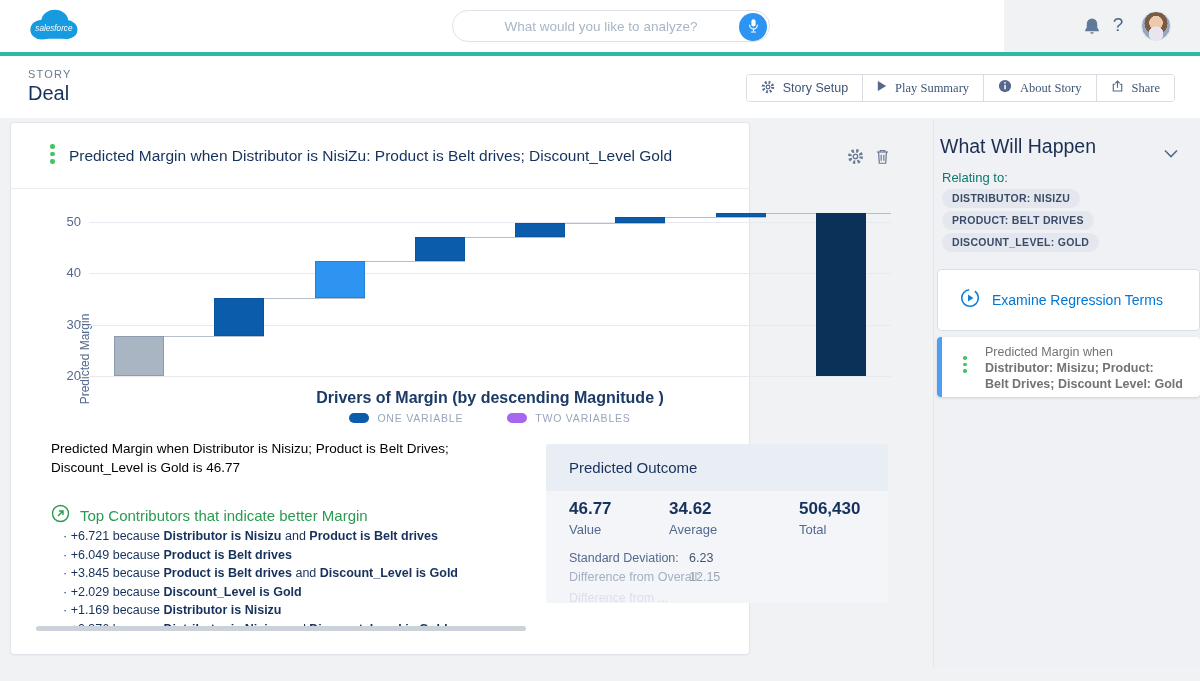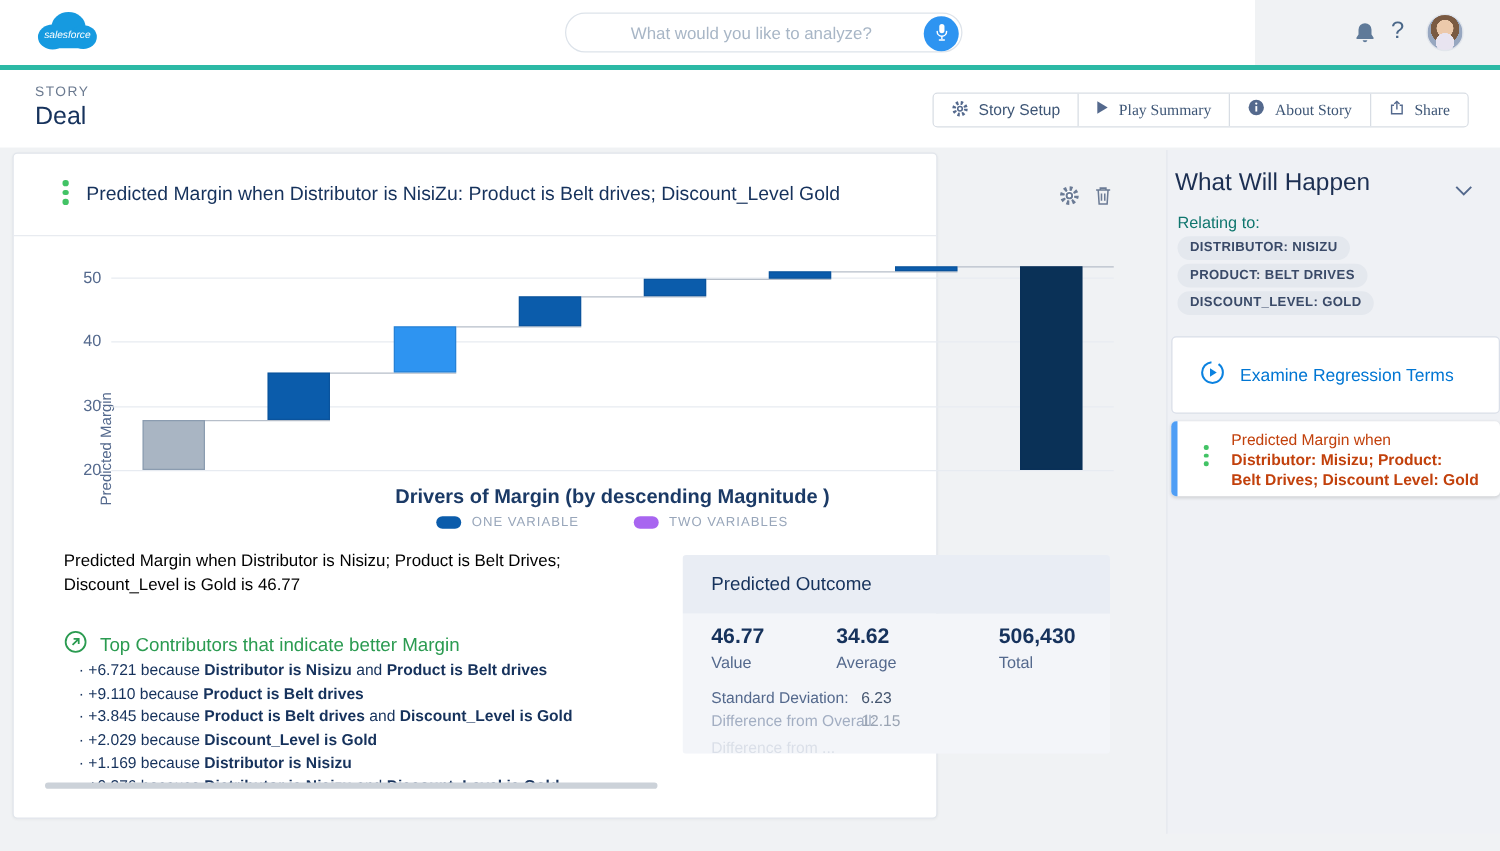--- a/index.html
+++ b/index.html
@@ -133,21 +133,21 @@
   }
   .sb-card-a .link { font-size:14px; color:#0176d3; }
   .sb-card-a svg { color:#0b82e0; }
   .sb-card-b {
     position:absolute; left:3px; top:217px; width:263px; height:60px;
     background:#fff; border-radius:4px; box-shadow:0 1px 3px rgba(0,0,0,.14); cursor:pointer;
   }
   .sb-card-b .accent { position:absolute; left:0; top:0; width:5px; height:100%; background:#4f9ef5; border-radius:4px 0 0 4px; }
   .sb-card-b .kebab { left:26px; top:19px; }
   .sb-card-b .kebab i { width:3.5px; height:3.5px; }
-  .sb-card-b .lines { position:absolute; left:48px; top:7px; font-size:12.5px; line-height:16px; color:#c2410c; }
+  .sb-card-b .lines { position:absolute; left:48px; top:7px; font-size:12.5px; line-height:16px; color:#737373; }
   .sb-card-b .lines .bold { font-weight:700; }
 </style>
 </head>
 <body>
 
 <div class="app-header">
   <div class="logo">
     <svg viewBox="0 0 64 44" width="58" height="42">
       <g fill="#169ae0">
         <ellipse cx="20" cy="26" rx="13" ry="11"></ellipse>
@@ -303,21 +303,21 @@
       <svg viewBox="0 0 20 20" width="19" height="19" fill="none" stroke="currentColor">
         <circle cx="10" cy="10" r="8.4" stroke-width="1.5"></circle>
         <path d="M7.4 12.6L12.4 7.6M8.3 7.4h4.3v4.3" stroke-width="1.5"></path>
       </svg>
     </span>
     <span class="txt">Top Contributors that indicate better Margin</span>
   </div>
 
   <ul class="contrib-list">
     <li><span class="seg-r">+6.721 because </span><span class="seg-b">Distributor is Nisizu</span><span class="seg-r"> and </span><span class="seg-b">Product is Belt drives</span></li>
-    <li><span class="seg-r">+9.110 because </span><span class="seg-b">Product is Belt drives</span><span class="seg-r"></span><span class="seg-b"></span></li>
+    <li><span class="seg-r">+6.049 because </span><span class="seg-b">Product is Belt drives</span><span class="seg-r"></span><span class="seg-b"></span></li>
     <li><span class="seg-r">+3.845 because </span><span class="seg-b">Product is Belt drives</span><span class="seg-r"> and </span><span class="seg-b">Discount_Level is Gold</span></li>
     <li><span class="seg-r">+2.029 because </span><span class="seg-b">Discount_Level is Gold</span><span class="seg-r"></span><span class="seg-b"></span></li>
     <li><span class="seg-r">+1.169 because </span><span class="seg-b">Distributor is Nisizu</span><span class="seg-r"></span><span class="seg-b"></span></li>
     <li><span class="seg-r">+0.376 because </span><span class="seg-b">Distributor is Nisizu</span><span class="seg-r"> and </span><span class="seg-b">Discount_Level is Gold</span></li>
   </ul>
   <div class="hscrollbar"></div>
 
   <div class="po-panel">
     <div class="po-header">Predicted Outcome</div>
     <div class="po-body">

